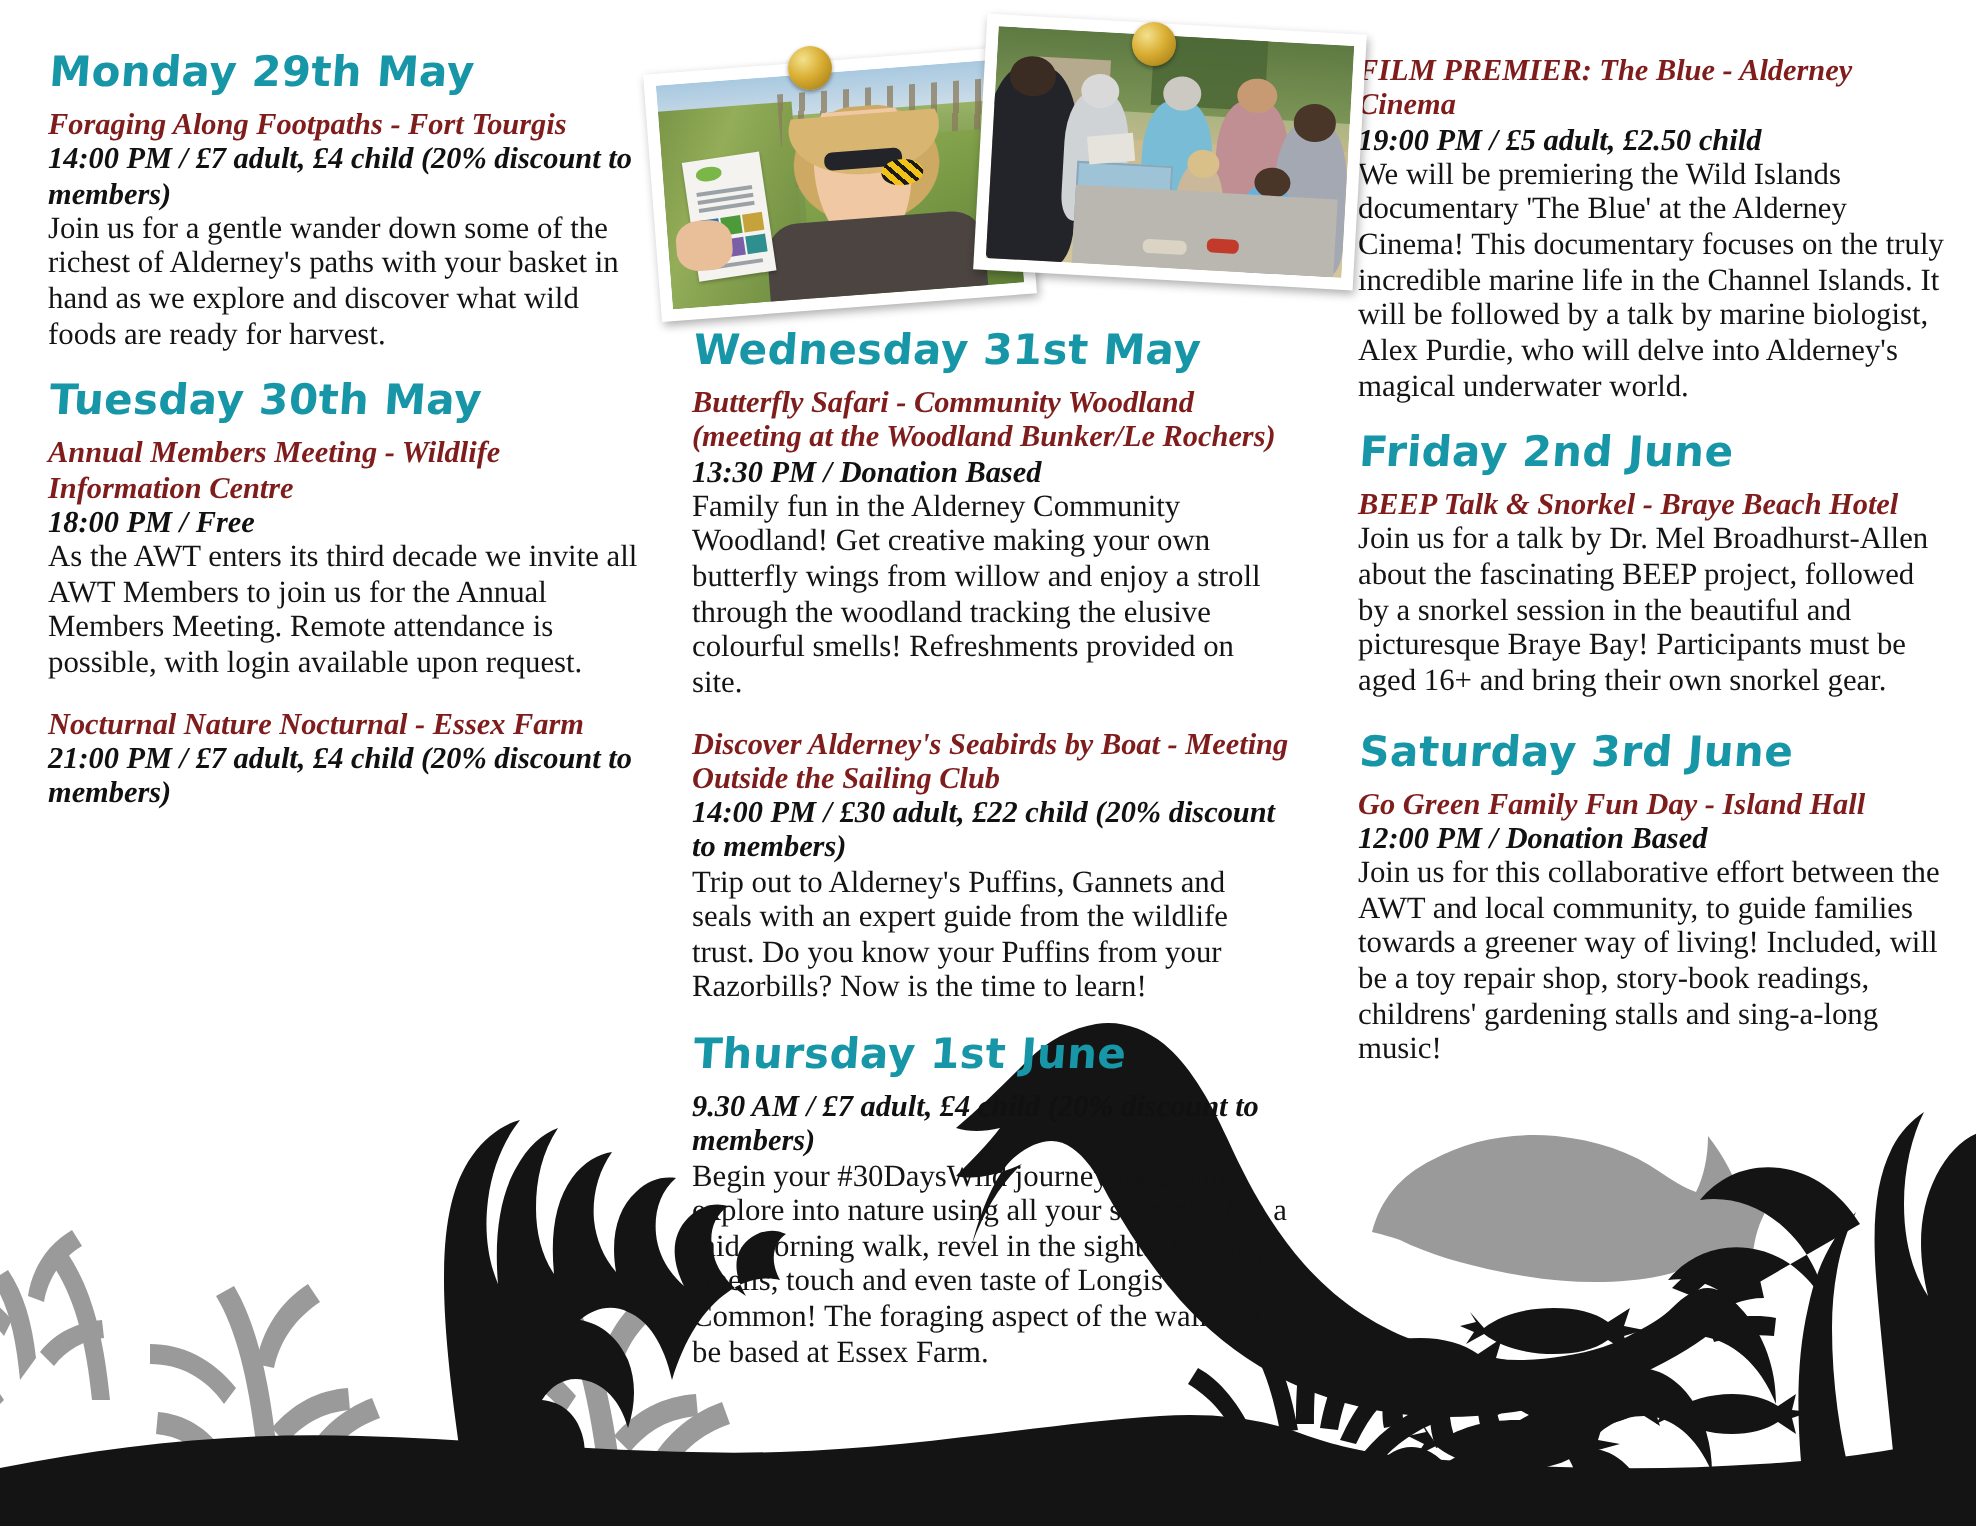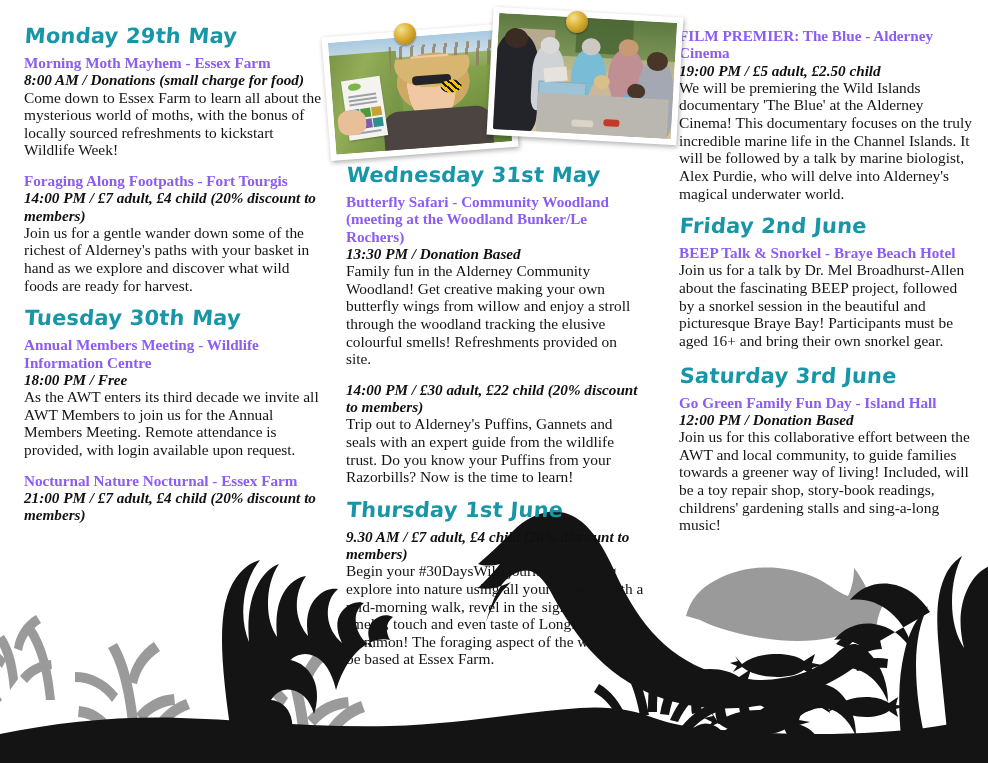--- a/index.html
+++ b/index.html
@@ -27,23 +27,23 @@
     letter-spacing:.2px;
     line-height:1.0;
     margin:0 0 7px 0;
     transform:skewX(-4deg);
     transform-origin:left bottom;
     white-space:nowrap;
   }
   .event{margin:0 0 13px 0;}
   .ev-title{
     font-family:"Liberation Serif", serif;
-    font-weight:700;
+    font-weight:700;font-style:italic;
     font-size:15.2px;line-height:1.135;
-    color:#8b5cf6;margin:0;
+    color:#7f1d1d;margin:0;
   }
   .ev-meta{
     font-family:"Liberation Serif", serif;
     font-weight:700;font-style:italic;
     font-size:15.2px;line-height:1.135;
     color:#111;margin:0;
   }
   .ev-body{
     font-family:"Liberation Serif", serif;
     font-weight:400;font-style:normal;
@@ -326,58 +326,54 @@
       </div>
     </div>
     <div class="pin pin-b"></div>
   </div>
 
   <div class="col col1">
     <div style="height:26px"></div>
 
     <h2 class="day-heading">Monday 29th May</h2>
 
-    <div class="event">
-      <p class="ev-title">Morning Moth Mayhem - Essex Farm</p>
-      <p class="ev-meta">8:00 AM / Donations (small charge for food)</p>
-      <p class="ev-body">Come down to Essex Farm to learn all about the mysterious world of moths, with the bonus of locally sourced refreshments to kickstart Wildlife Week!</p>
-    </div>
 
     <div class="event">
       <p class="ev-title">Foraging Along Footpaths - Fort Tourgis</p>
       <p class="ev-meta">14:00 PM / £7 adult, £4 child (20% discount to members)</p>
       <p class="ev-body">Join us for a gentle wander down some of the richest of Alderney's paths with your basket in hand as we explore and discover what wild foods are ready for harvest.</p>
     </div>
 
     <h2 class="day-heading" style="margin-top:14px">Tuesday 30th May</h2>
 
     <div class="event">
       <p class="ev-title">Annual Members Meeting - Wildlife Information Centre</p>
       <p class="ev-meta">18:00 PM / Free</p>
-      <p class="ev-body">As the AWT enters its third decade we invite all AWT Members to join us for the Annual Members Meeting. Remote attendance is provided, with login available upon request.</p>
+      <p class="ev-body">As the AWT enters its third decade we invite all AWT Members to join us for the Annual Members Meeting. Remote attendance is possible, with login available upon request.</p>
     </div>
 
     <div class="event">
       <p class="ev-title">Nocturnal Nature Nocturnal - Essex Farm</p>
       <p class="ev-meta">21:00 PM / £7 adult, £4 child (20% discount to members)</p>
     </div>
   </div>
 
   <div class="col col2">
     <div style="height:165px"></div>
 
     <h2 class="day-heading">Wednesday 31st May</h2>
 
     <div class="event">
       <p class="ev-title">Butterfly Safari - Community Woodland (meeting at the Woodland Bunker/Le Rochers)</p>
       <p class="ev-meta">13:30 PM / Donation Based</p>
       <p class="ev-body">Family fun in the Alderney Community Woodland! Get creative making your own butterfly wings from willow and enjoy a stroll through the woodland tracking the elusive colourful smells! Refreshments provided on site.</p>
     </div>
 
     <div class="event">
+      <p class="ev-title">Discover Alderney's Seabirds by Boat - Meeting Outside the Sailing Club</p>
       <p class="ev-meta">14:00 PM / £30 adult, £22 child (20% discount to members)</p>
       <p class="ev-body">Trip out to Alderney's Puffins, Gannets and seals with an expert guide from the wildlife trust.  Do you know your Puffins from your Razorbills?  Now is the time to learn!</p>
     </div>
 
     <h2 class="day-heading" style="margin-top:14px">Thursday 1st June</h2>
 
     <div class="event">
       <p class="ev-meta">9.30 AM / £7 adult, £4 child (20% discount to members)</p>
       <p class="ev-body">Begin your #30DaysWild journey by easing explore into nature using all your senses! With a mid-morning walk, revel in the sights, sounds, smells, touch and even taste of Longis Common! The foraging aspect of the walk will be based at Essex Farm.</p>
     </div>

